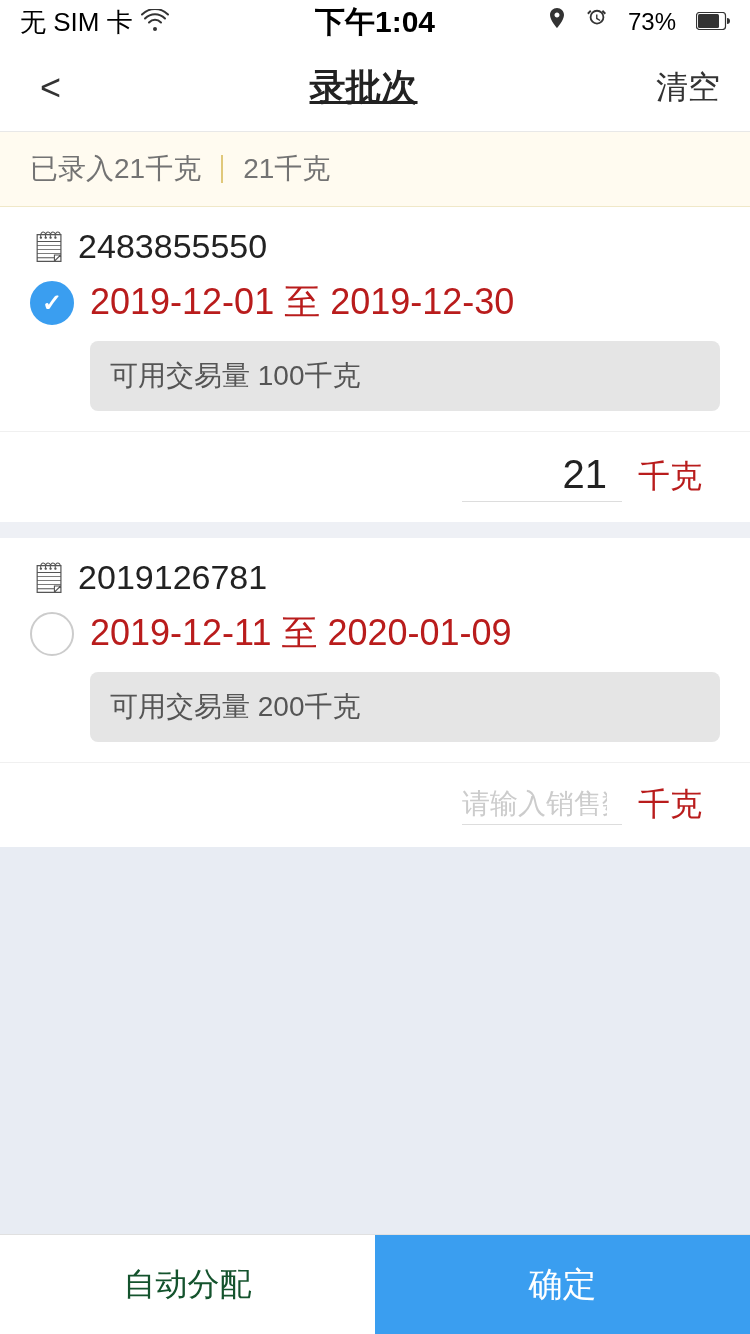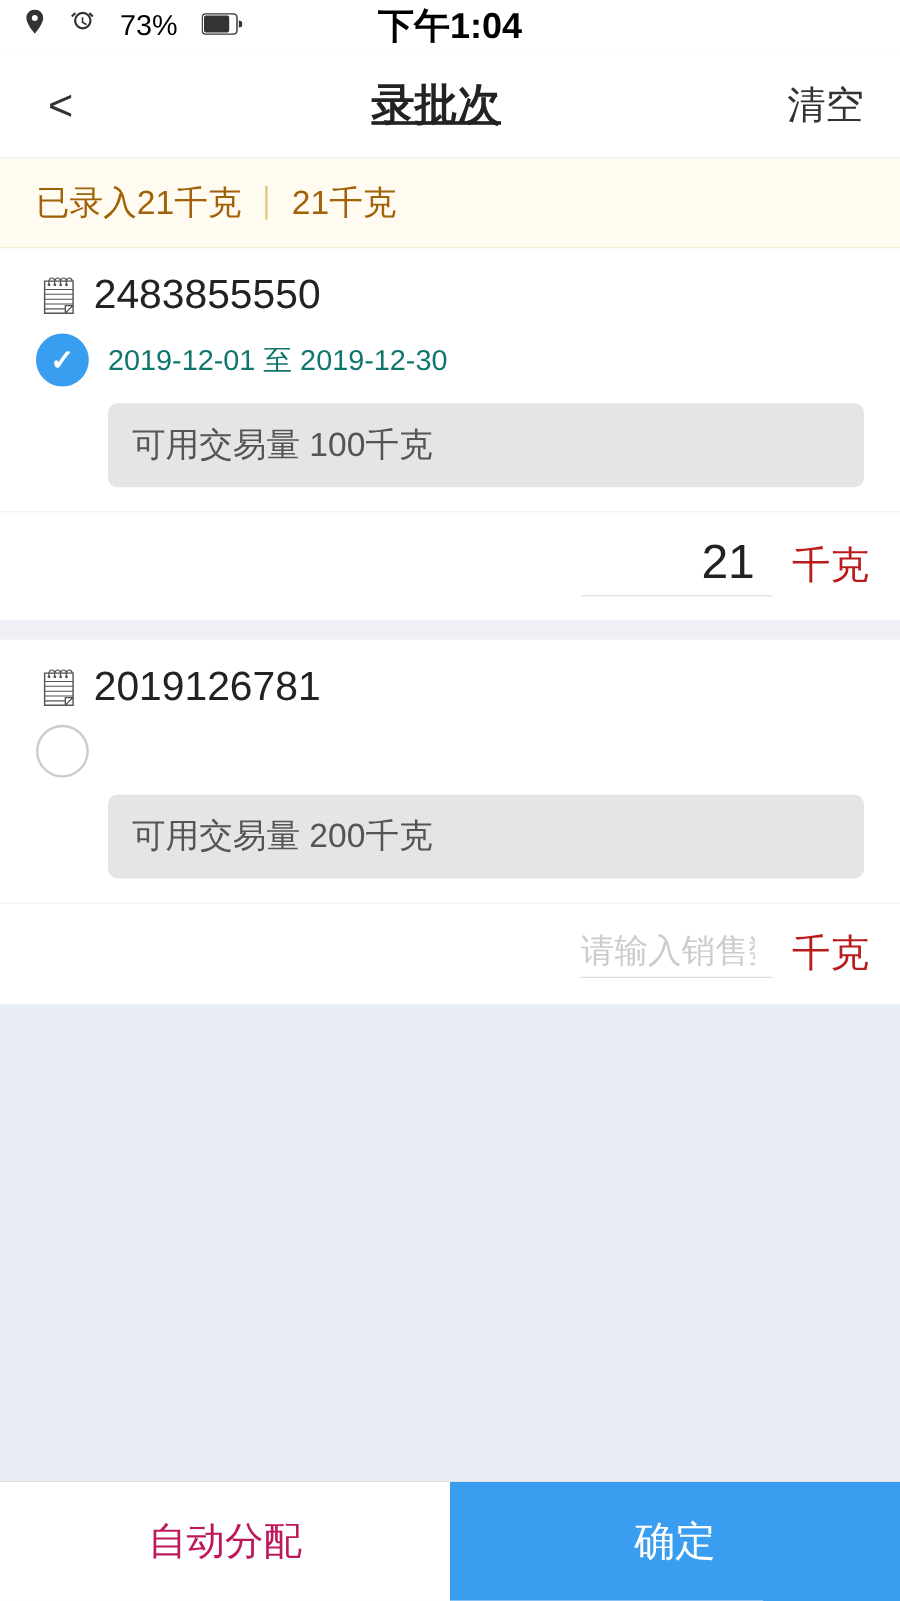--- a/index.html
+++ b/index.html
@@ -76,21 +76,21 @@
     .info-bar {
       background: #fffbf0;
       padding: 18px 30px;
       display: flex;
       align-items: center;
       gap: 20px;
       border-bottom: 1px solid #f0e8c8;
     }
     .info-text {
       font-size: 28px;
-      color: #a16207;
+      color: #737373;
     }
     .info-divider {
       width: 2px;
       height: 28px;
       background: #e0c87a;
     }
 
     
     .batch-item {
       background: #fff;
@@ -135,38 +135,38 @@
       align-items: center;
       justify-content: center;
     }
     .radio-circle.checked::after {
       content: '✓';
       color: #fff;
       font-size: 24px;
       font-weight: 700;
     }
     .batch-date {
-      font-size: 24px;
-      color: #0f766e;
+      font-size: 36px;
+      color: #b91c1c;
     }
     .batch-available {
       background: #e5e5e5;
       border-radius: 8px;
       padding: 16px 20px;
       font-size: 28px;
       color: #555;
       margin-left: 60px;
     }
 
     
     .quantity-row {
       display: flex;
       align-items: center;
       justify-content: flex-end;
-      padding: 20px 26px;
+      padding: 20px 48px;
       background: #fff;
       gap: 16px;
       border-top: 1px solid #f0f0f0;
     }
     .quantity-input {
       border: none;
       outline: none;
       font-size: 40px;
       color: #222;
       text-align: right;
@@ -206,40 +206,51 @@
       display: flex;
       height: 100px;
       background: #fff;
       border-top: 1px solid #e0e0e0;
       position: sticky;
       bottom: 0;
     }
     .btn-auto {
       flex: 1;
       font-size: 32px;
-      color: #be185d;
+      color: #14532d;
       background: #fff;
       border: none;
       cursor: pointer;
       font-family: inherit;
     }
     .btn-confirm {
       flex: 1;
       font-size: 34px;
       color: #fff;
       background: #3a9ef0;
       border: none;
       cursor: pointer;
       font-family: inherit;
     }
   </style>
 </head>
 <body>
 
 <div class="status-bar">
+  <div class="status-left">
+    <span>无 SIM 卡</span>
+    <span>
+      <svg width="28" height="22" viewBox="0 0 28 22" fill="none">
+        <path d="M14 18a2 2 0 110 4 2 2 0 010-4z" fill="#333"></path>
+        <path d="M8 13.5C9.8 11.7 11.8 10.8 14 10.8s4.2.9 6 2.7" stroke="#333" stroke-width="2" fill="none" stroke-linecap="round"></path>
+        <path d="M4 9.5C6.8 6.7 10.2 5.2 14 5.2s7.2 1.5 10 4.3" stroke="#333" stroke-width="2" fill="none" stroke-linecap="round"></path>
+        <path d="M1 5.5C4.7 1.8 9.1 0 14 0s9.3 1.8 13 5.5" stroke="#333" stroke-width="2" fill="none" stroke-linecap="round"></path>
+      </svg>
+    </span>
+  </div>
   <div class="status-center">
     <span>下午1:04</span>
   </div>
   <div class="status-right">
     <span>
       <svg width="18" height="22" viewBox="0 0 18 22" fill="#333">
         <path d="M9 0C5.1 0 2 3.1 2 7c0 5.3 7 13 7 13s7-7.7 7-13c0-3.9-3.1-7-7-7zm0 9.5c-1.4 0-2.5-1.1-2.5-2.5S7.6 4.5 9 4.5s2.5 1.1 2.5 2.5S10.4 9.5 9 9.5z"></path>
       </svg>
     </span>
     <span>
@@ -291,20 +302,21 @@
 <div class="divider-line"></div>
 
 <div class="batch-item">
   <div class="batch-item-inner">
     <div class="batch-header">
       <span class="batch-id-icon">🗒</span>
       <span class="batch-id">2019126781</span>
     </div>
     <div class="batch-date-row">
       <div class="radio-circle"></div>
+      <span class="batch-date">2019-12-11 至 2020-01-09</span>
     </div>
     <div class="batch-available">可用交易量 200千克</div>
   </div>
   <div class="quantity-row quantity-row-placeholder">
     <input class="quantity-input" type="number" placeholder="请输入销售数量" style="">
     <span class="quantity-unit">千克</span>
   </div>
 </div>
 
 <div class="bottom-area"></div>

